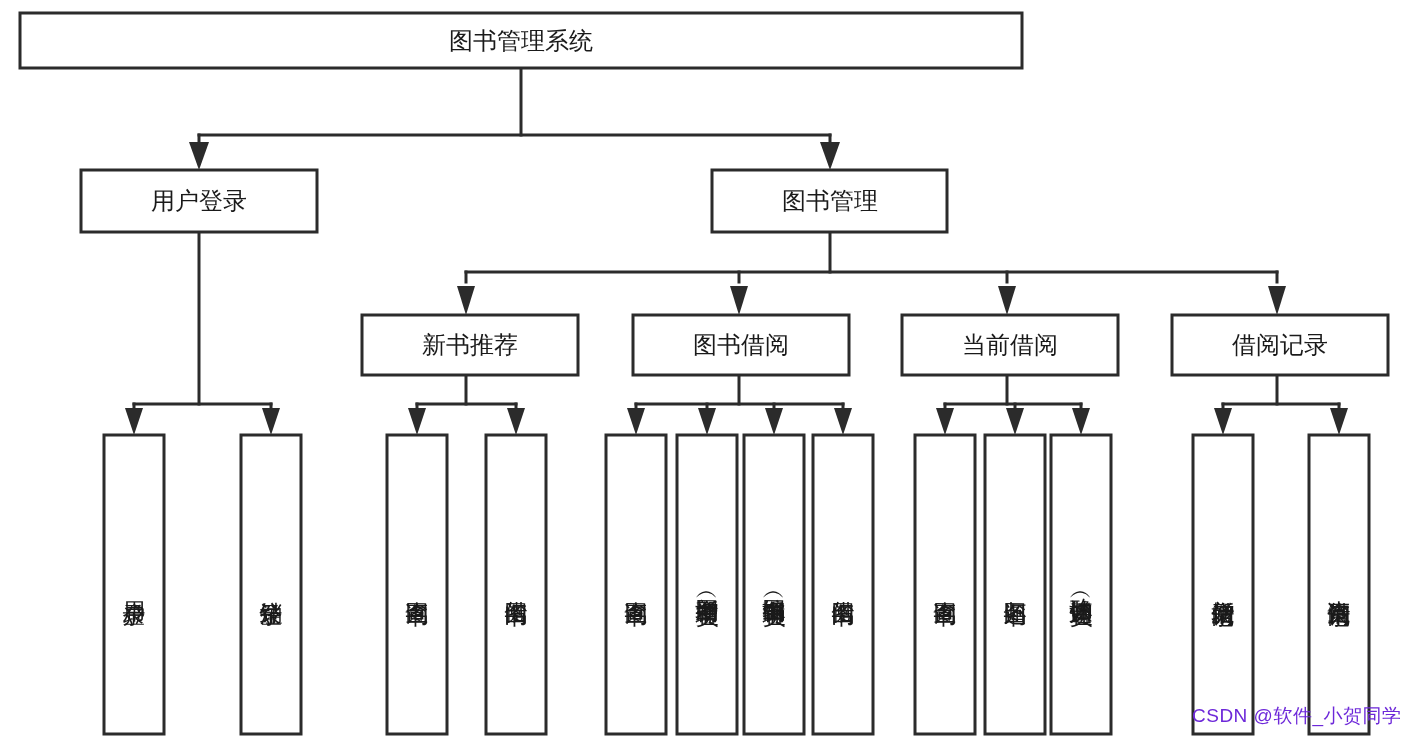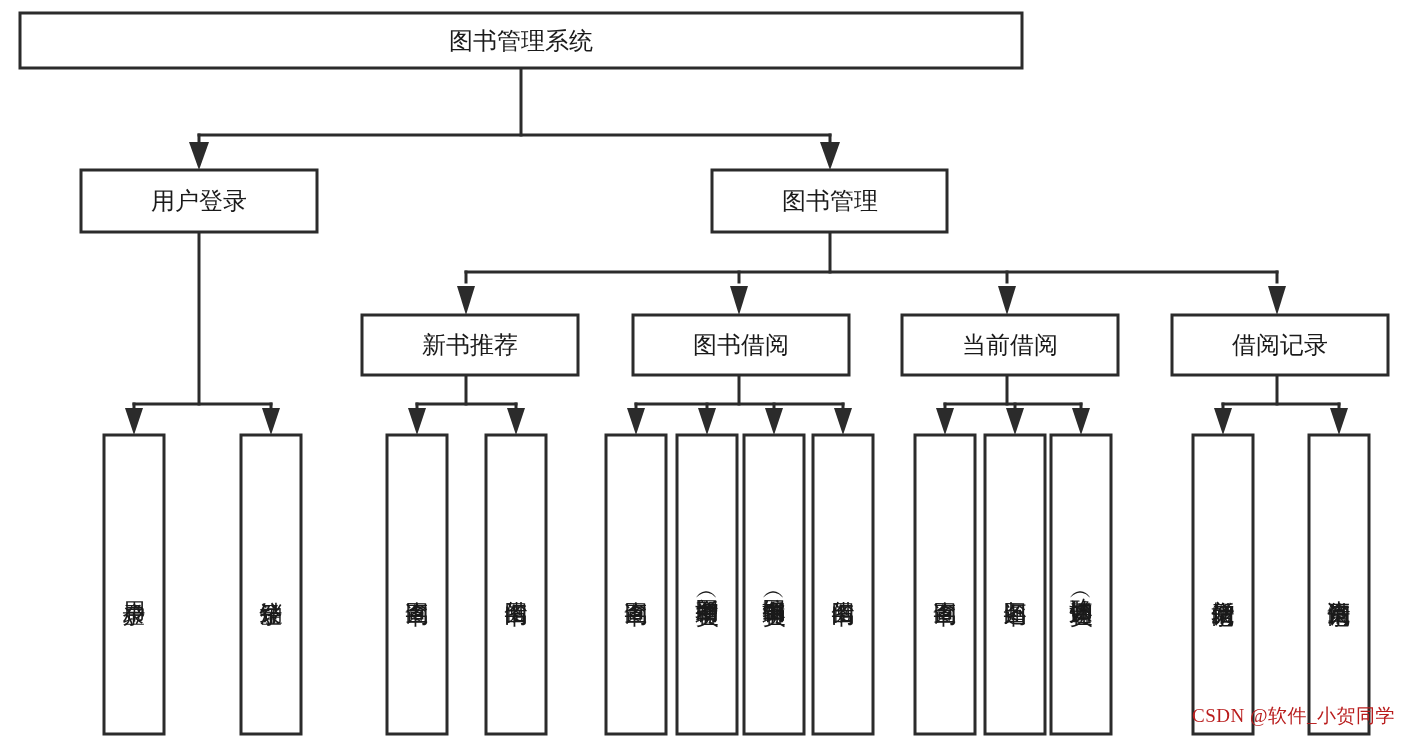--- a/index.html
+++ b/index.html
@@ -60,22 +60,22 @@
     color: #1a1a1a;
     font-family: "DejaVu Sans", "Liberation Sans", sans-serif;
     font-size: 23px;
     line-height: 1.08;
     letter-spacing: 1px;
     white-space: nowrap;
     pointer-events: none;
   }
   .watermark {
     position: absolute;
-    color: #b91c1c;
-    font-family: Liberation Serif, serif;
+    color: #6d28d9;
+    font-family: Liberation Sans, sans-serif;
     font-size: 19px;
     letter-spacing: 0.5px;
     white-space: nowrap;
   }
 </style>
 </head>
 <body>
 
 <div id="diagram-root">
 

